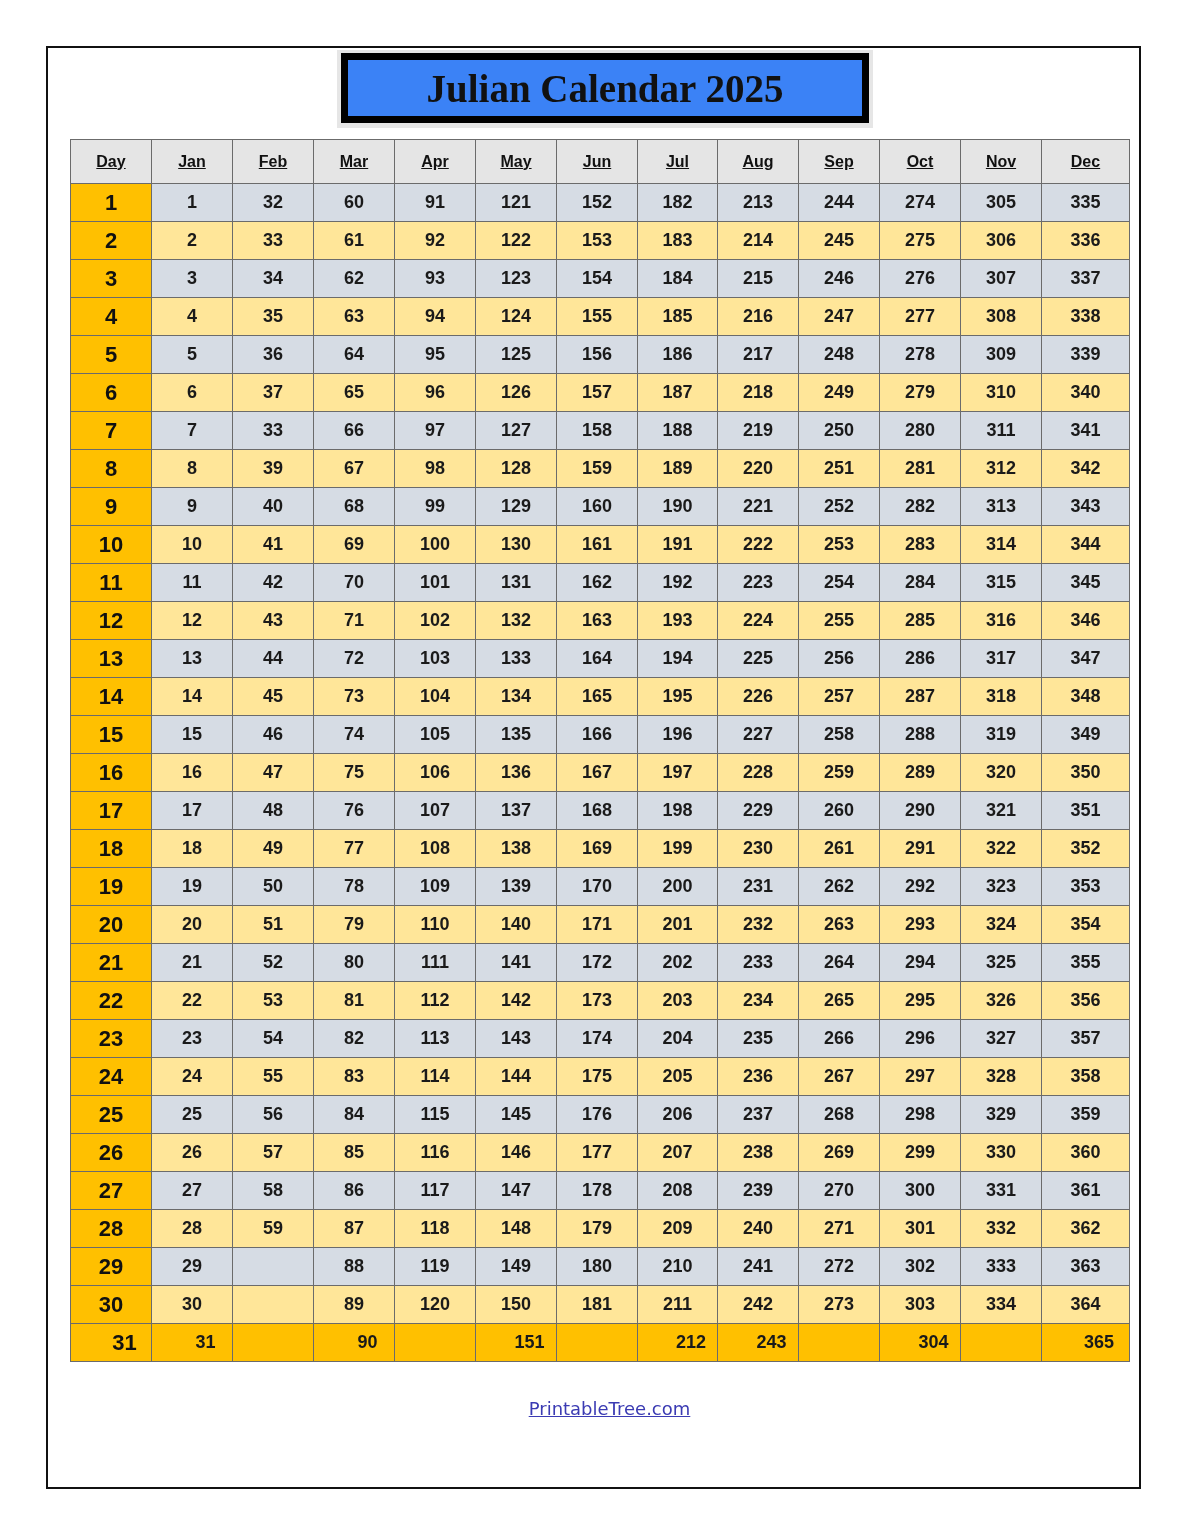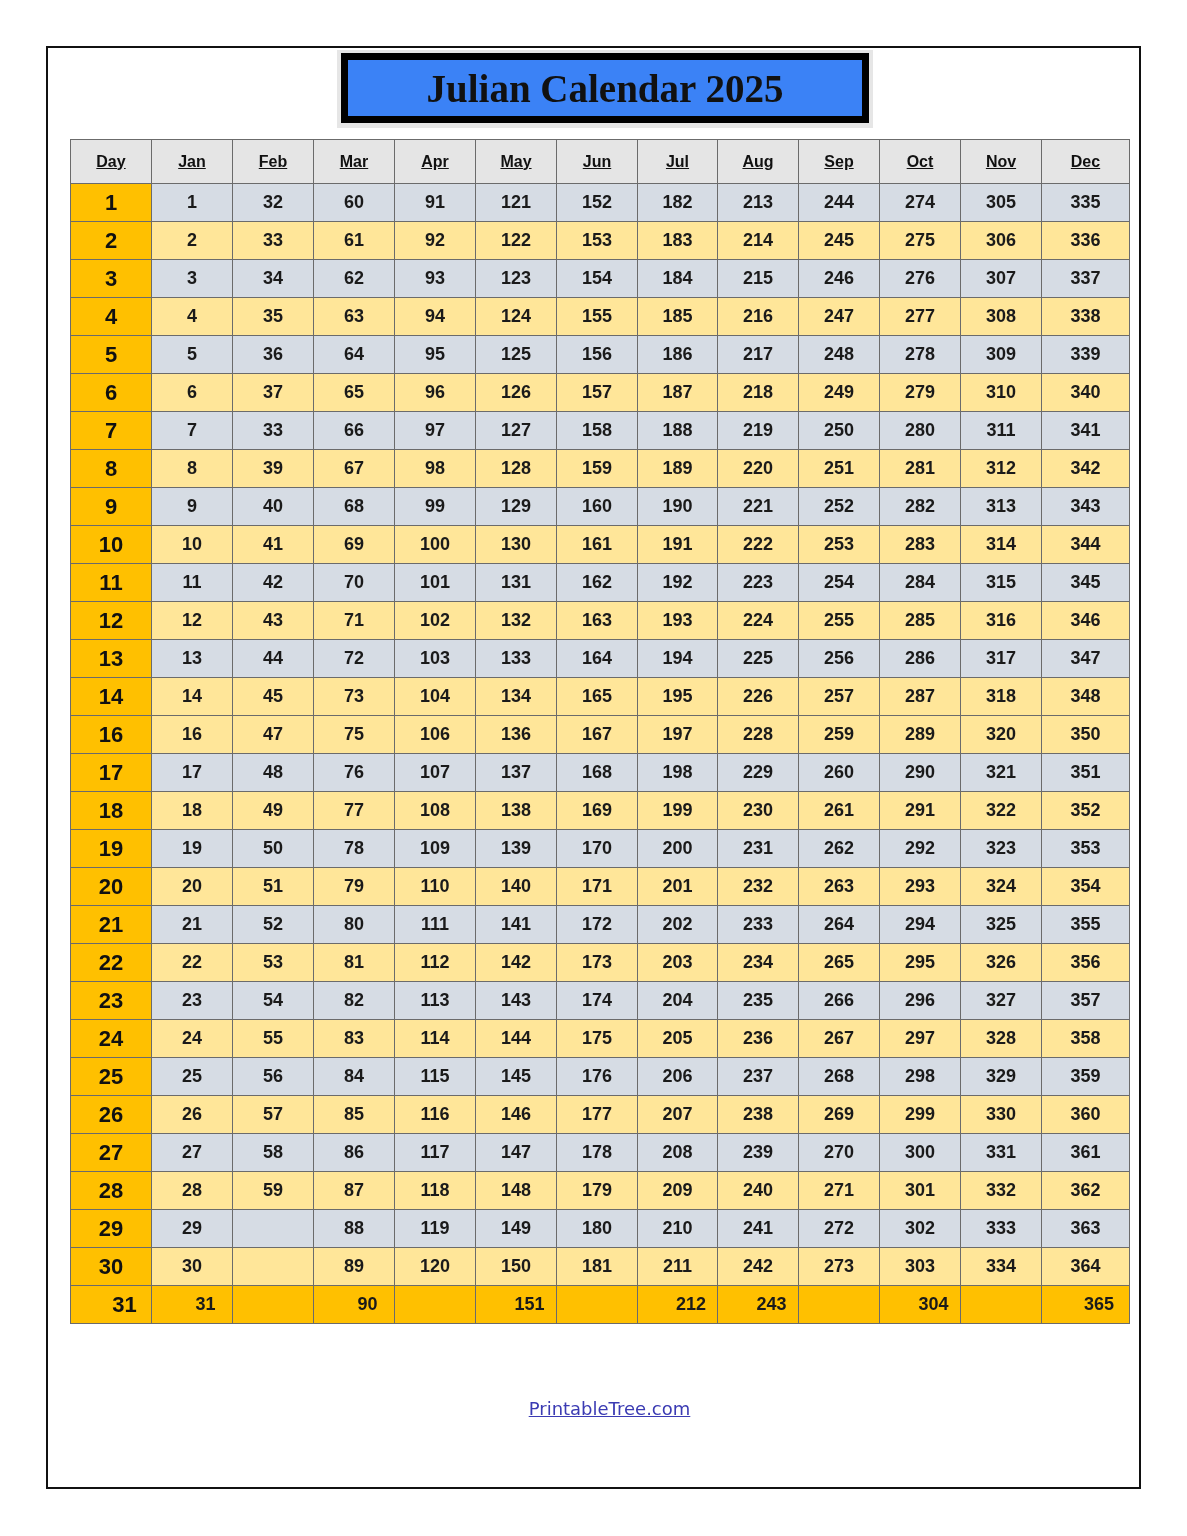--- a/index.html
+++ b/index.html
@@ -288,20 +288,35 @@
         <td>104</td>
         <td>134</td>
         <td>165</td>
         <td>195</td>
         <td>226</td>
         <td>257</td>
         <td>287</td>
         <td>318</td>
         <td>348</td>
       </tr>
+      <tr class="odd">
+        <td class="daycol">15</td>
+        <td>15</td>
+        <td>46</td>
+        <td>74</td>
+        <td>105</td>
+        <td>135</td>
+        <td>166</td>
+        <td>196</td>
+        <td>227</td>
+        <td>258</td>
+        <td>288</td>
+        <td>319</td>
+        <td>349</td>
+      </tr>
       <tr class="even">
         <td class="daycol">16</td>
         <td>16</td>
         <td>47</td>
         <td>75</td>
         <td>106</td>
         <td>136</td>
         <td>167</td>
         <td>197</td>
         <td>228</td>

